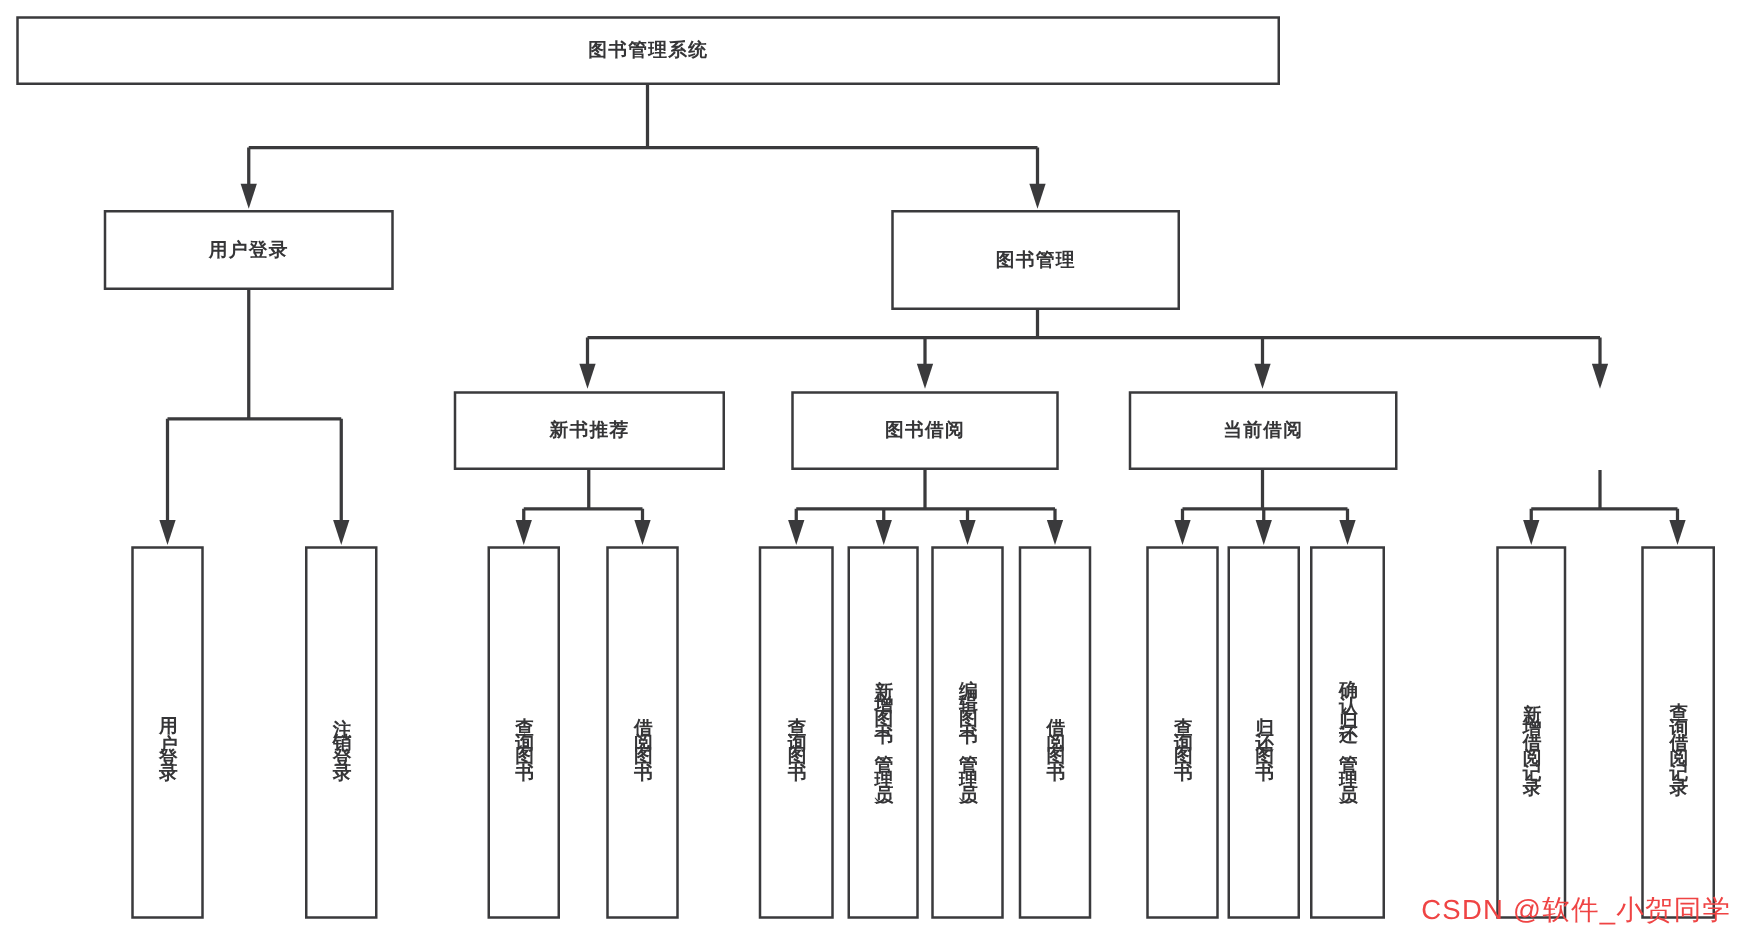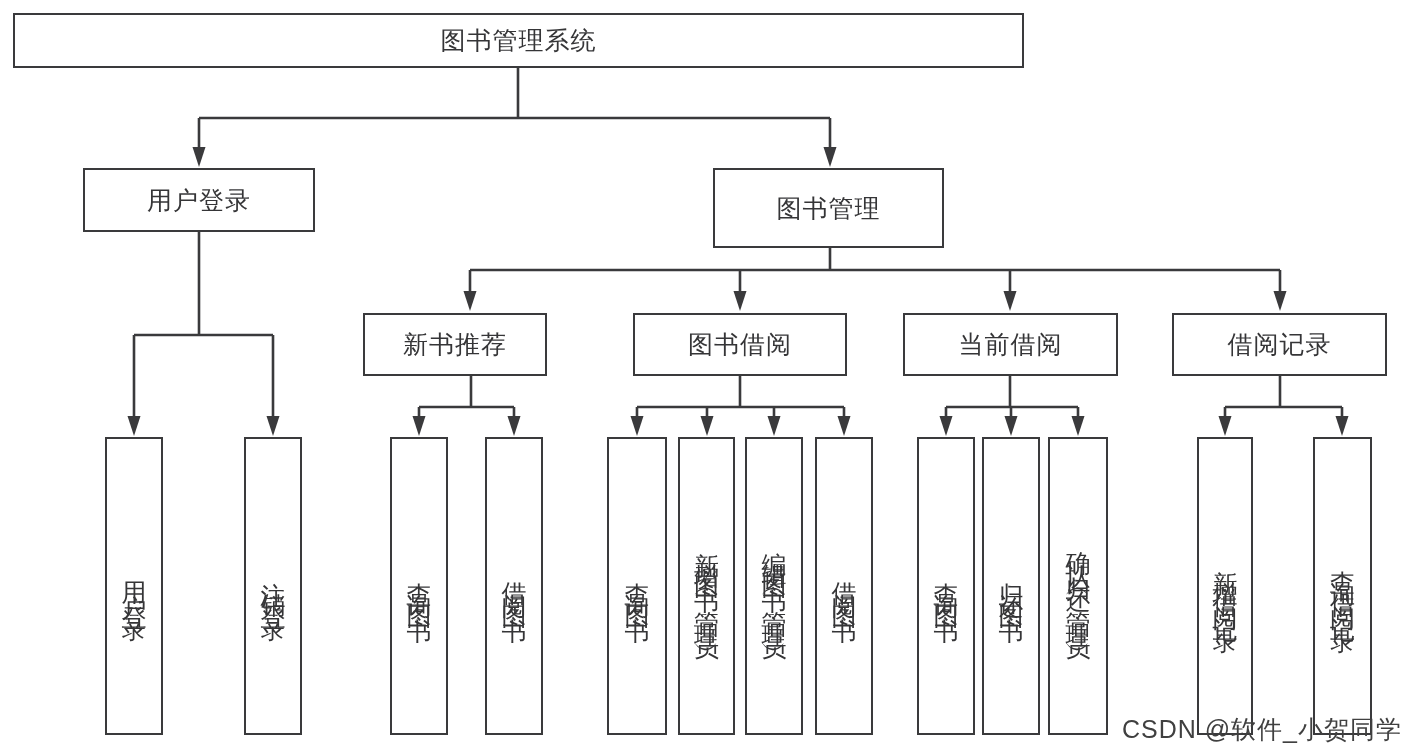--- a/index.html
+++ b/index.html
@@ -24,60 +24,61 @@
   }
   .box {
     position: absolute;
     box-sizing: border-box;
     border: 2.5px solid #3a3a3c;
     background: #ffffff;
     display: flex;
     align-items: center;
     justify-content: center;
     color: #353537;
-    font-size: 25px;
+    font-size: 15px;
     letter-spacing: 1px;
     z-index: 2;
     white-space: nowrap;
+    font-weight: bold;
   }
   .leaf .vtext {
     writing-mode: vertical-rl;
     text-orientation: mixed;
     letter-spacing: 12px;
     line-height: 1.15;
     white-space: nowrap;
   }
   
   .n-root            { left: 13px;   top: 13px;  width: 1011px; height: 55px; }
   .n-user-login      { left: 83px;   top: 168px; width: 232px;  height: 64px; }
   .n-book-mgmt       { left: 713px;  top: 168px; width: 231px;  height: 80px; }
-  .n-new-book        { left: 363px;  top: 313px; width: 184px;  height: 63px; }
+  .n-new-book        { left: 363px;  top: 313px; width: 217px;  height: 63px; }
   .n-book-borrow     { left: 633px;  top: 313px; width: 214px;  height: 63px; }
   .n-cur-borrow      { left: 903px;  top: 313px; width: 215px;  height: 63px; text-align: center; }
   .n-borrow-rec      { left: 1172px; top: 313px; width: 215px;  height: 63px; }
   .leaf { top: 437px; height: 298px; }
   .l-0  { left: 105px;  width: 58px; }
   .l-1  { left: 244px;  width: 58px; }
   .l-2  { left: 390px;  width: 58px; }
   .l-3  { left: 485px;  width: 58px; }
   .l-4  { left: 607px;  width: 60px; }
   .l-5  { left: 678px;  width: 57px; }
   .l-6  { left: 745px;  width: 58px; }
   .l-7  { left: 815px;  width: 58px; }
   .l-8  { left: 917px;  width: 58px; }
   .l-9  { left: 982px;  width: 58px; }
   .l-10 { left: 1048px; width: 60px; }
   .l-11 { left: 1197px; width: 56px; }
   .l-12 { left: 1313px; width: 59px; }
   .watermark {
     position: absolute;
-    right: 3px;
+    right: 20px;
     top: 713px;
-    font-size: 25px;
-    color: #404040;
+    font-size: 22px;
+    color: #ef4444;
     letter-spacing: 1px;
     z-index: 5;
     white-space: nowrap;
   }
 </style>
 </head>
 <body>
 
 <div class="canvas">
 
@@ -131,23 +132,20 @@
 
   <div class="box n-new-book">
     <span>新书推荐</span>
   </div>
   <div class="box n-book-borrow">
     <span>图书借阅</span>
   </div>
   <div class="box n-cur-borrow">
     <span>当前借阅</span>
   </div>
-  <div class="box n-borrow-rec">
-    <span>借阅记录</span>
-  </div>
 
   <div class="box leaf l-0">
     <span class="vtext">用户登录</span>
   </div>
   <div class="box leaf l-1">
     <span class="vtext">注销登录</span>
   </div>
   <div class="box leaf l-2">
     <span class="vtext">查询图书</span>
   </div>

